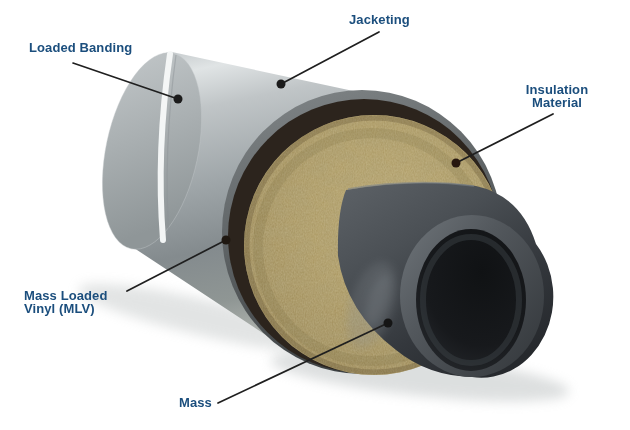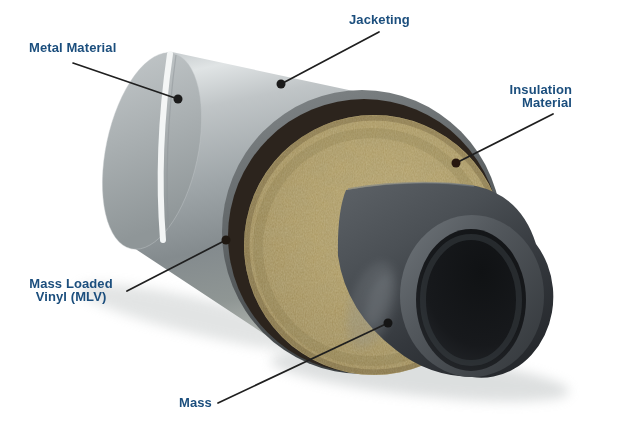--- a/index.html
+++ b/index.html
@@ -15,22 +15,22 @@
     position:absolute;
     color:#1b4e7d;
     font-size:13px;
     font-weight:700;
     line-height:13px;
     letter-spacing:.1px;
     white-space:normal;
   }
   .lbl-jacketing{left:349px;top:13px;white-space:nowrap;}
   .lbl-metal-banding{left:29px;top:41px;white-space:nowrap;}
-  .lbl-insulation{left:486px;top:83px;width:86px;text-align:right;}
-  .lbl-mlv{left:24px;top:277px;width:94px;text-align:center;}
+  .lbl-insulation{left:514px;top:83px;width:86px;text-align:center;}
+  .lbl-mlv{left:24px;top:289px;width:94px;}
   .lbl-pipe{left:179px;top:396px;white-space:nowrap;}
 </style>
 </head>
 <body>
 
 <div class="stage">
 
   <svg class="scene" width="630" height="430" viewBox="0 0 630 430">
     <defs>
       <linearGradient id="jacketGrad" x1="0" y1="0" x2="0.18" y2="1">
@@ -144,17 +144,17 @@
         <circle cx="226" cy="240" r="4.5" fill="#1f1811" stroke="none"></circle>
       </g>
       <g>
         <line x1="218" y1="403" x2="388" y2="323"></line>
         <circle cx="388" cy="323" r="4.5" fill="#151515" stroke="none"></circle>
       </g>
     </g>
   </svg>
 
   <div class="diagram-label lbl-jacketing">Jacketing</div>
-  <div class="diagram-label lbl-metal-banding">Metal Material</div>
+  <div class="diagram-label lbl-metal-banding">Loaded Banding</div>
   <div class="diagram-label lbl-insulation">Insulation Material</div>
   <div class="diagram-label lbl-mlv">Mass Loaded Vinyl (MLV)</div>
   <div class="diagram-label lbl-pipe">Mass</div>
 </div>
 
 </body></html>

